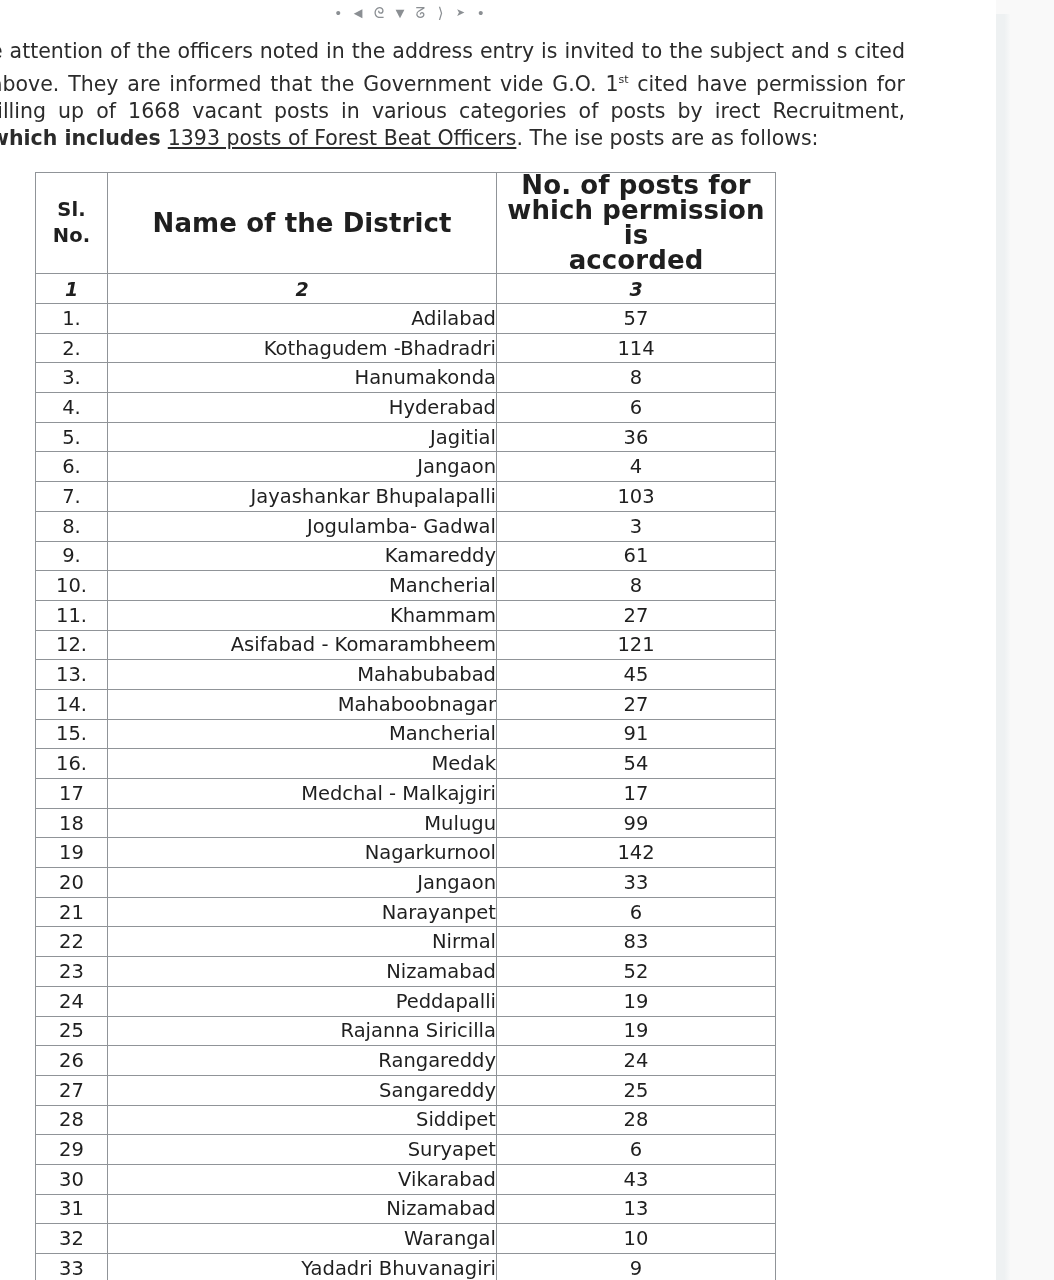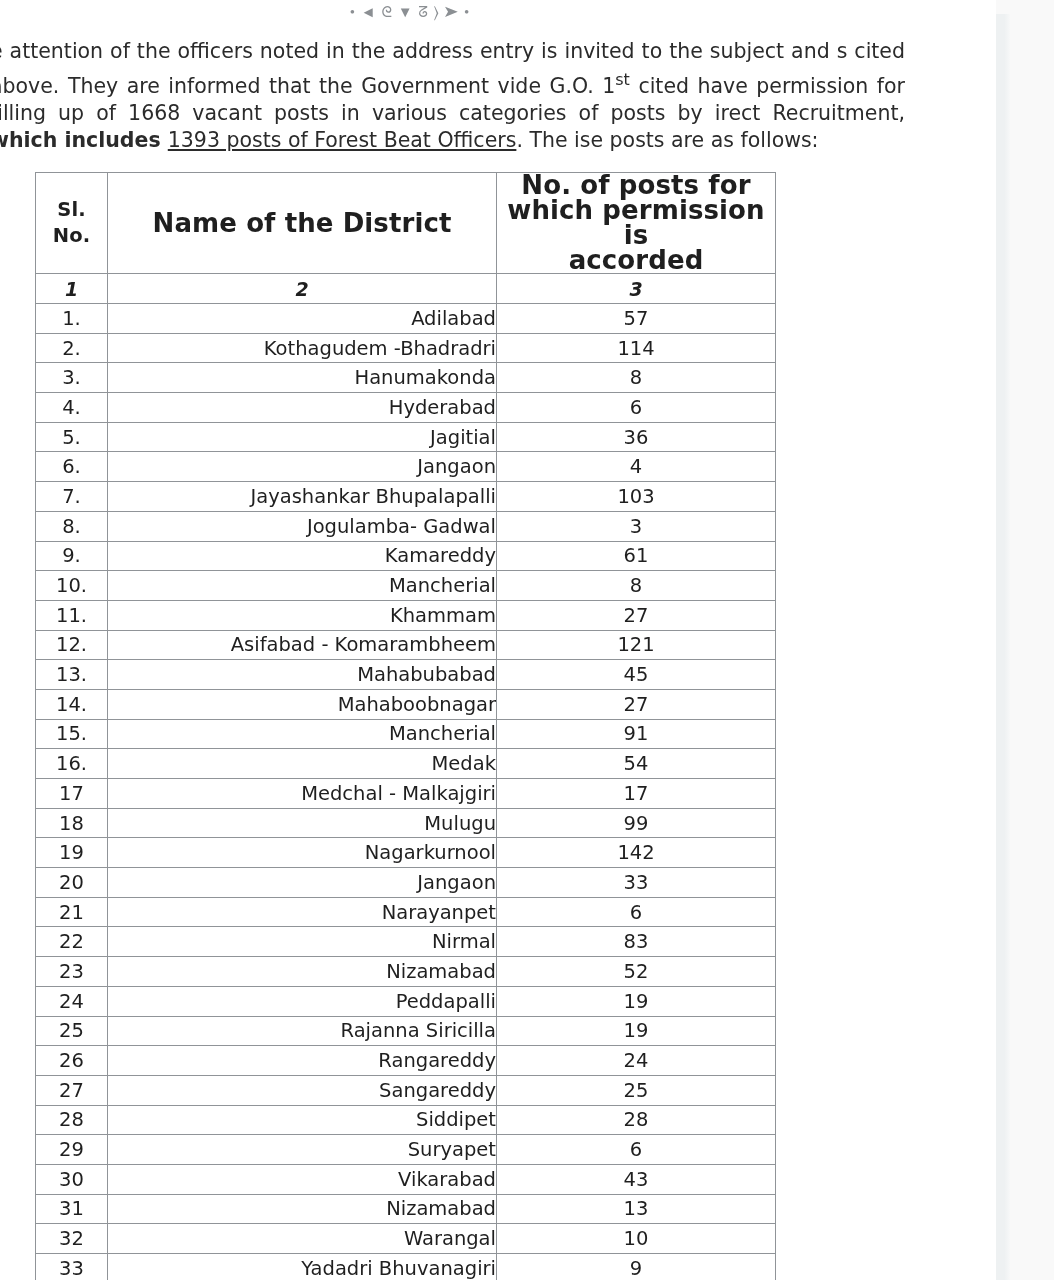--- a/index.html
+++ b/index.html
@@ -52,21 +52,21 @@
     background: #f9f9f9;
   }
 
   
   #ornament {
     position: absolute;
     top: 4px;
     left: 0;
     width: 820px;
     text-align: center;
-    font-family: Liberation Serif, serif;
+    font-family: Liberation Mono, monospace;
     font-size: 15px;
     color: #8b8f93;
     letter-spacing: 1px;
     white-space: nowrap;
     user-select: none;
   }
 
   
   #body-text {
     position: absolute;
@@ -75,21 +75,21 @@
     width: 915px;
     font-family: "DejaVu Sans", sans-serif;
     font-size: 20.5px;
     line-height: 27.5px;
     color: #2b2b2b;
     text-align: justify;
     text-justify: inter-word;
   }
   #body-text .b { font-weight: bold; }
   #body-text .bu { font-weight: normal; text-decoration: underline; }
-  #body-text sup { font-size: 16px; vertical-align: super; }
+  #body-text sup { font-size: 11px; vertical-align: super; }
 
   
   #posts-table {
     position: absolute;
     left: 35px;
     top: 172px;
     width: 740px;
     border-collapse: collapse;
     table-layout: fixed;
     font-family: "DejaVu Sans", sans-serif;

